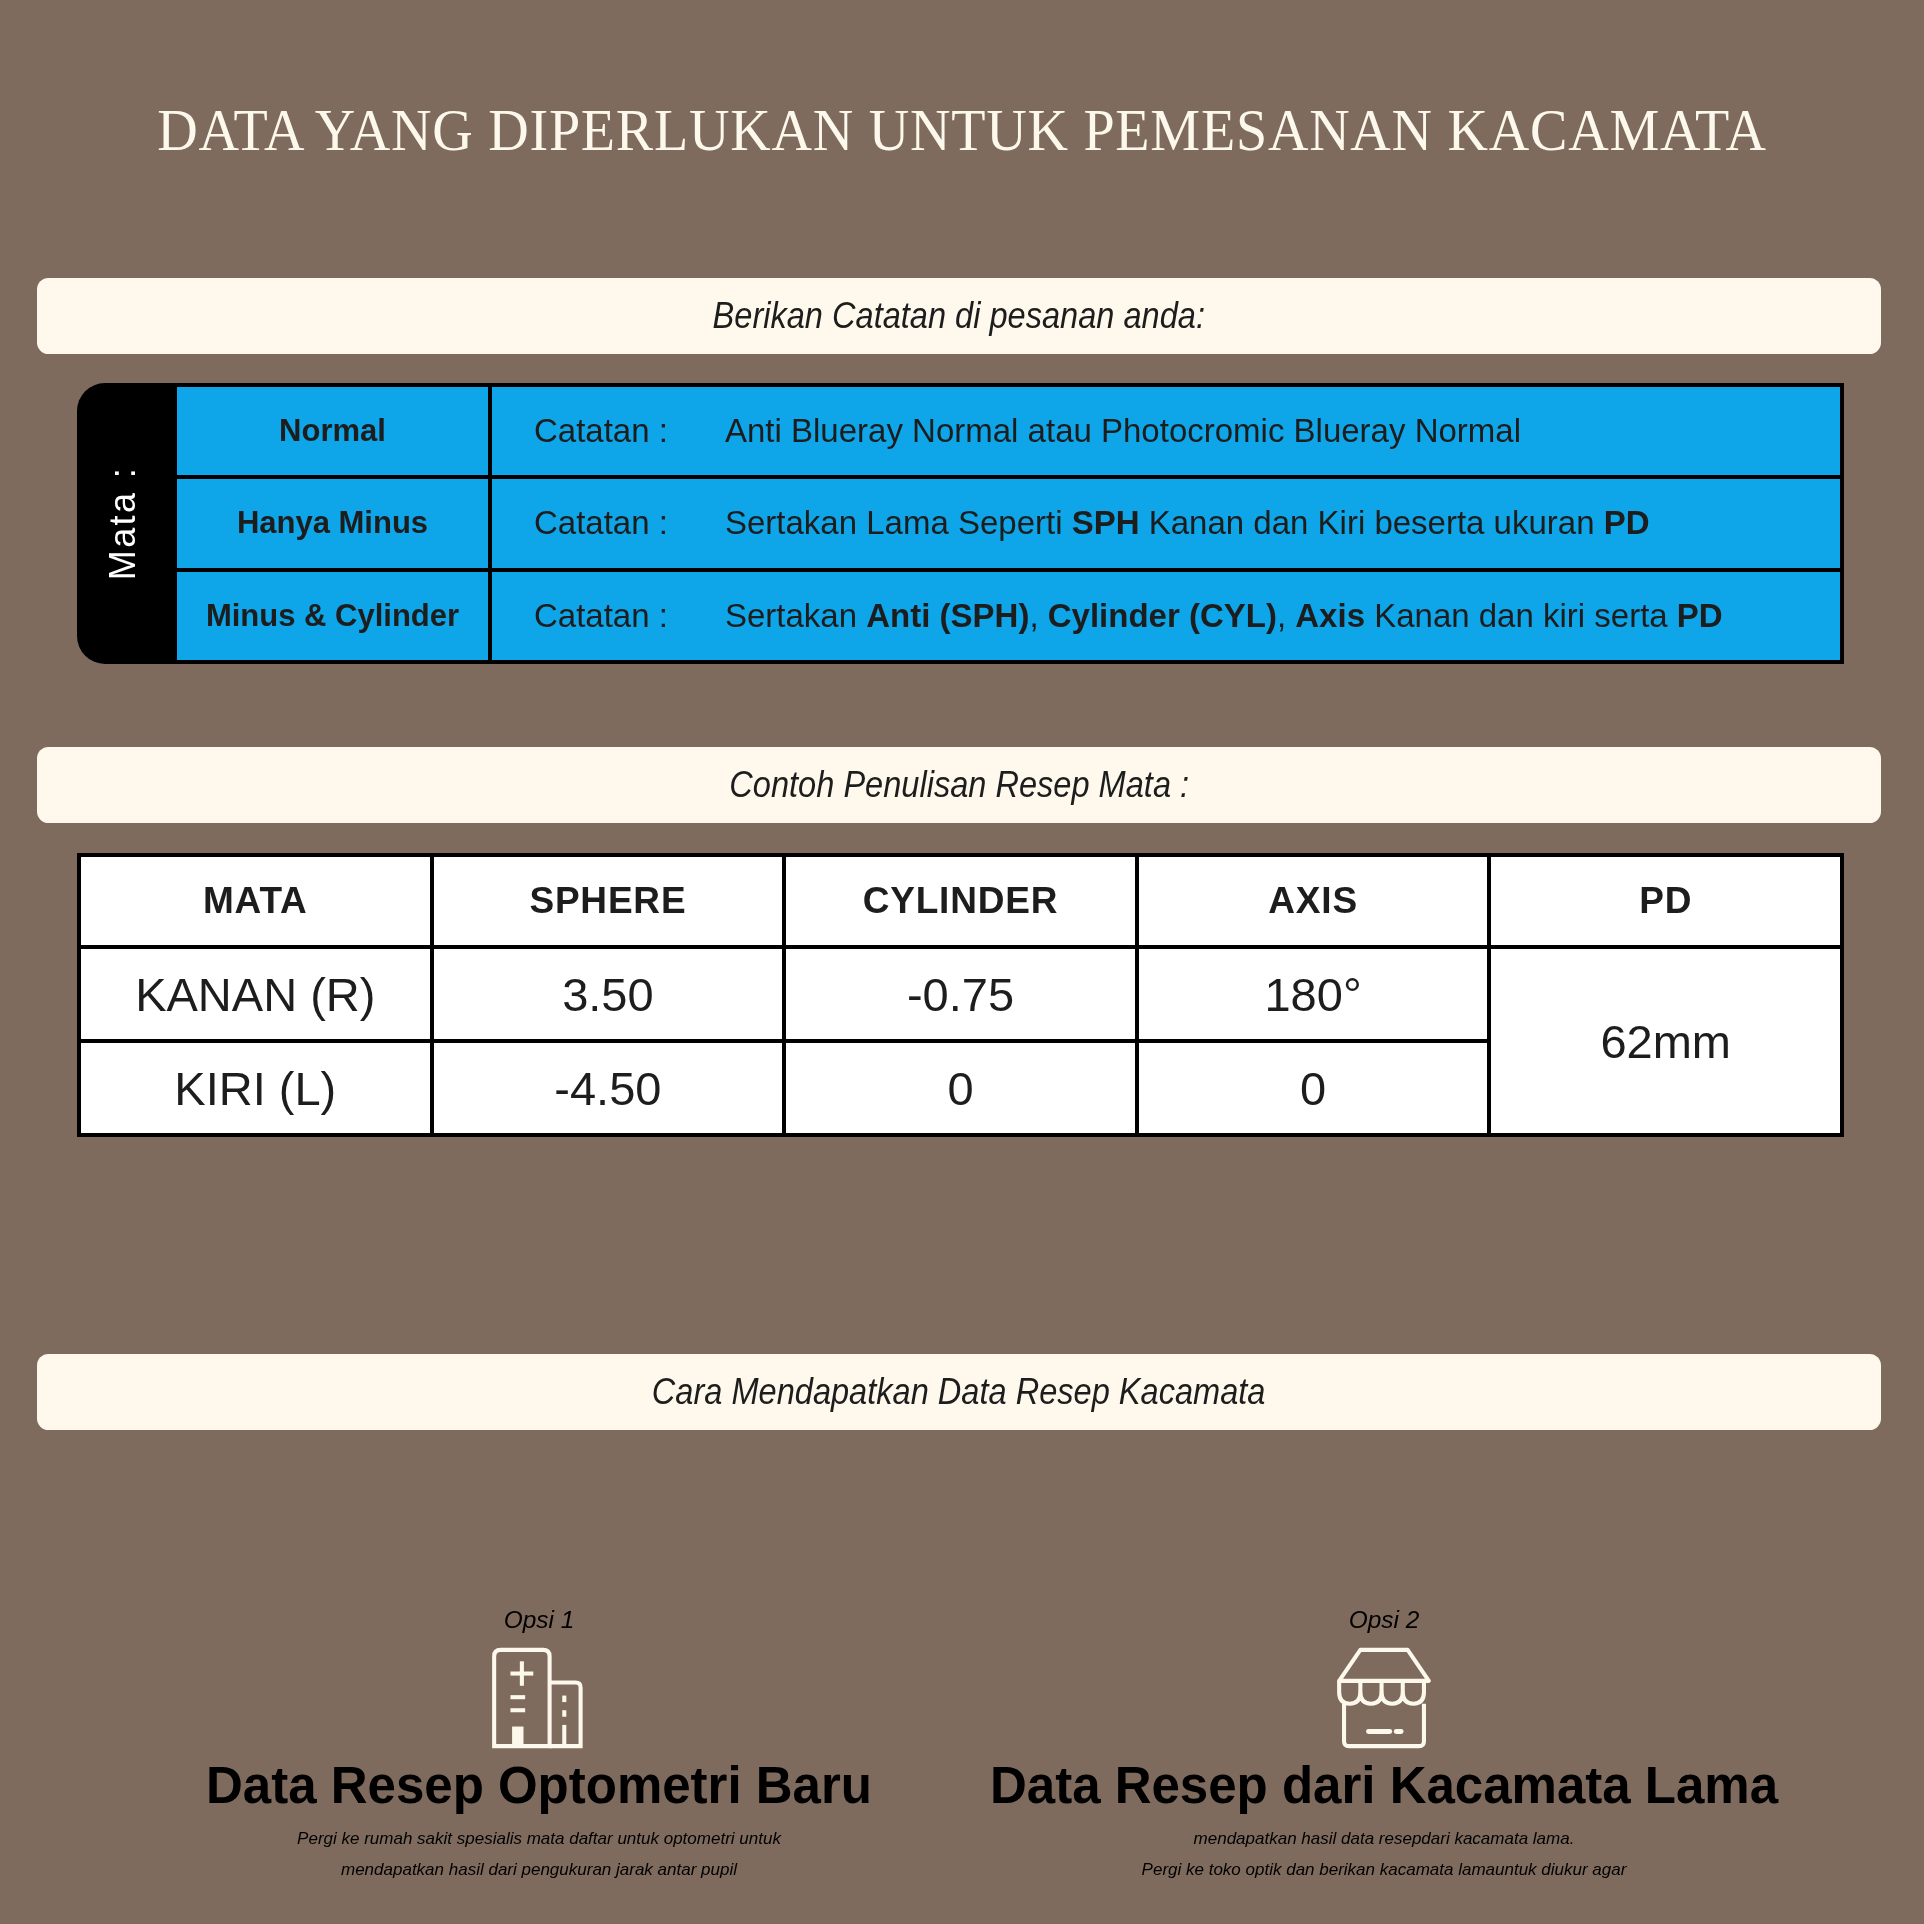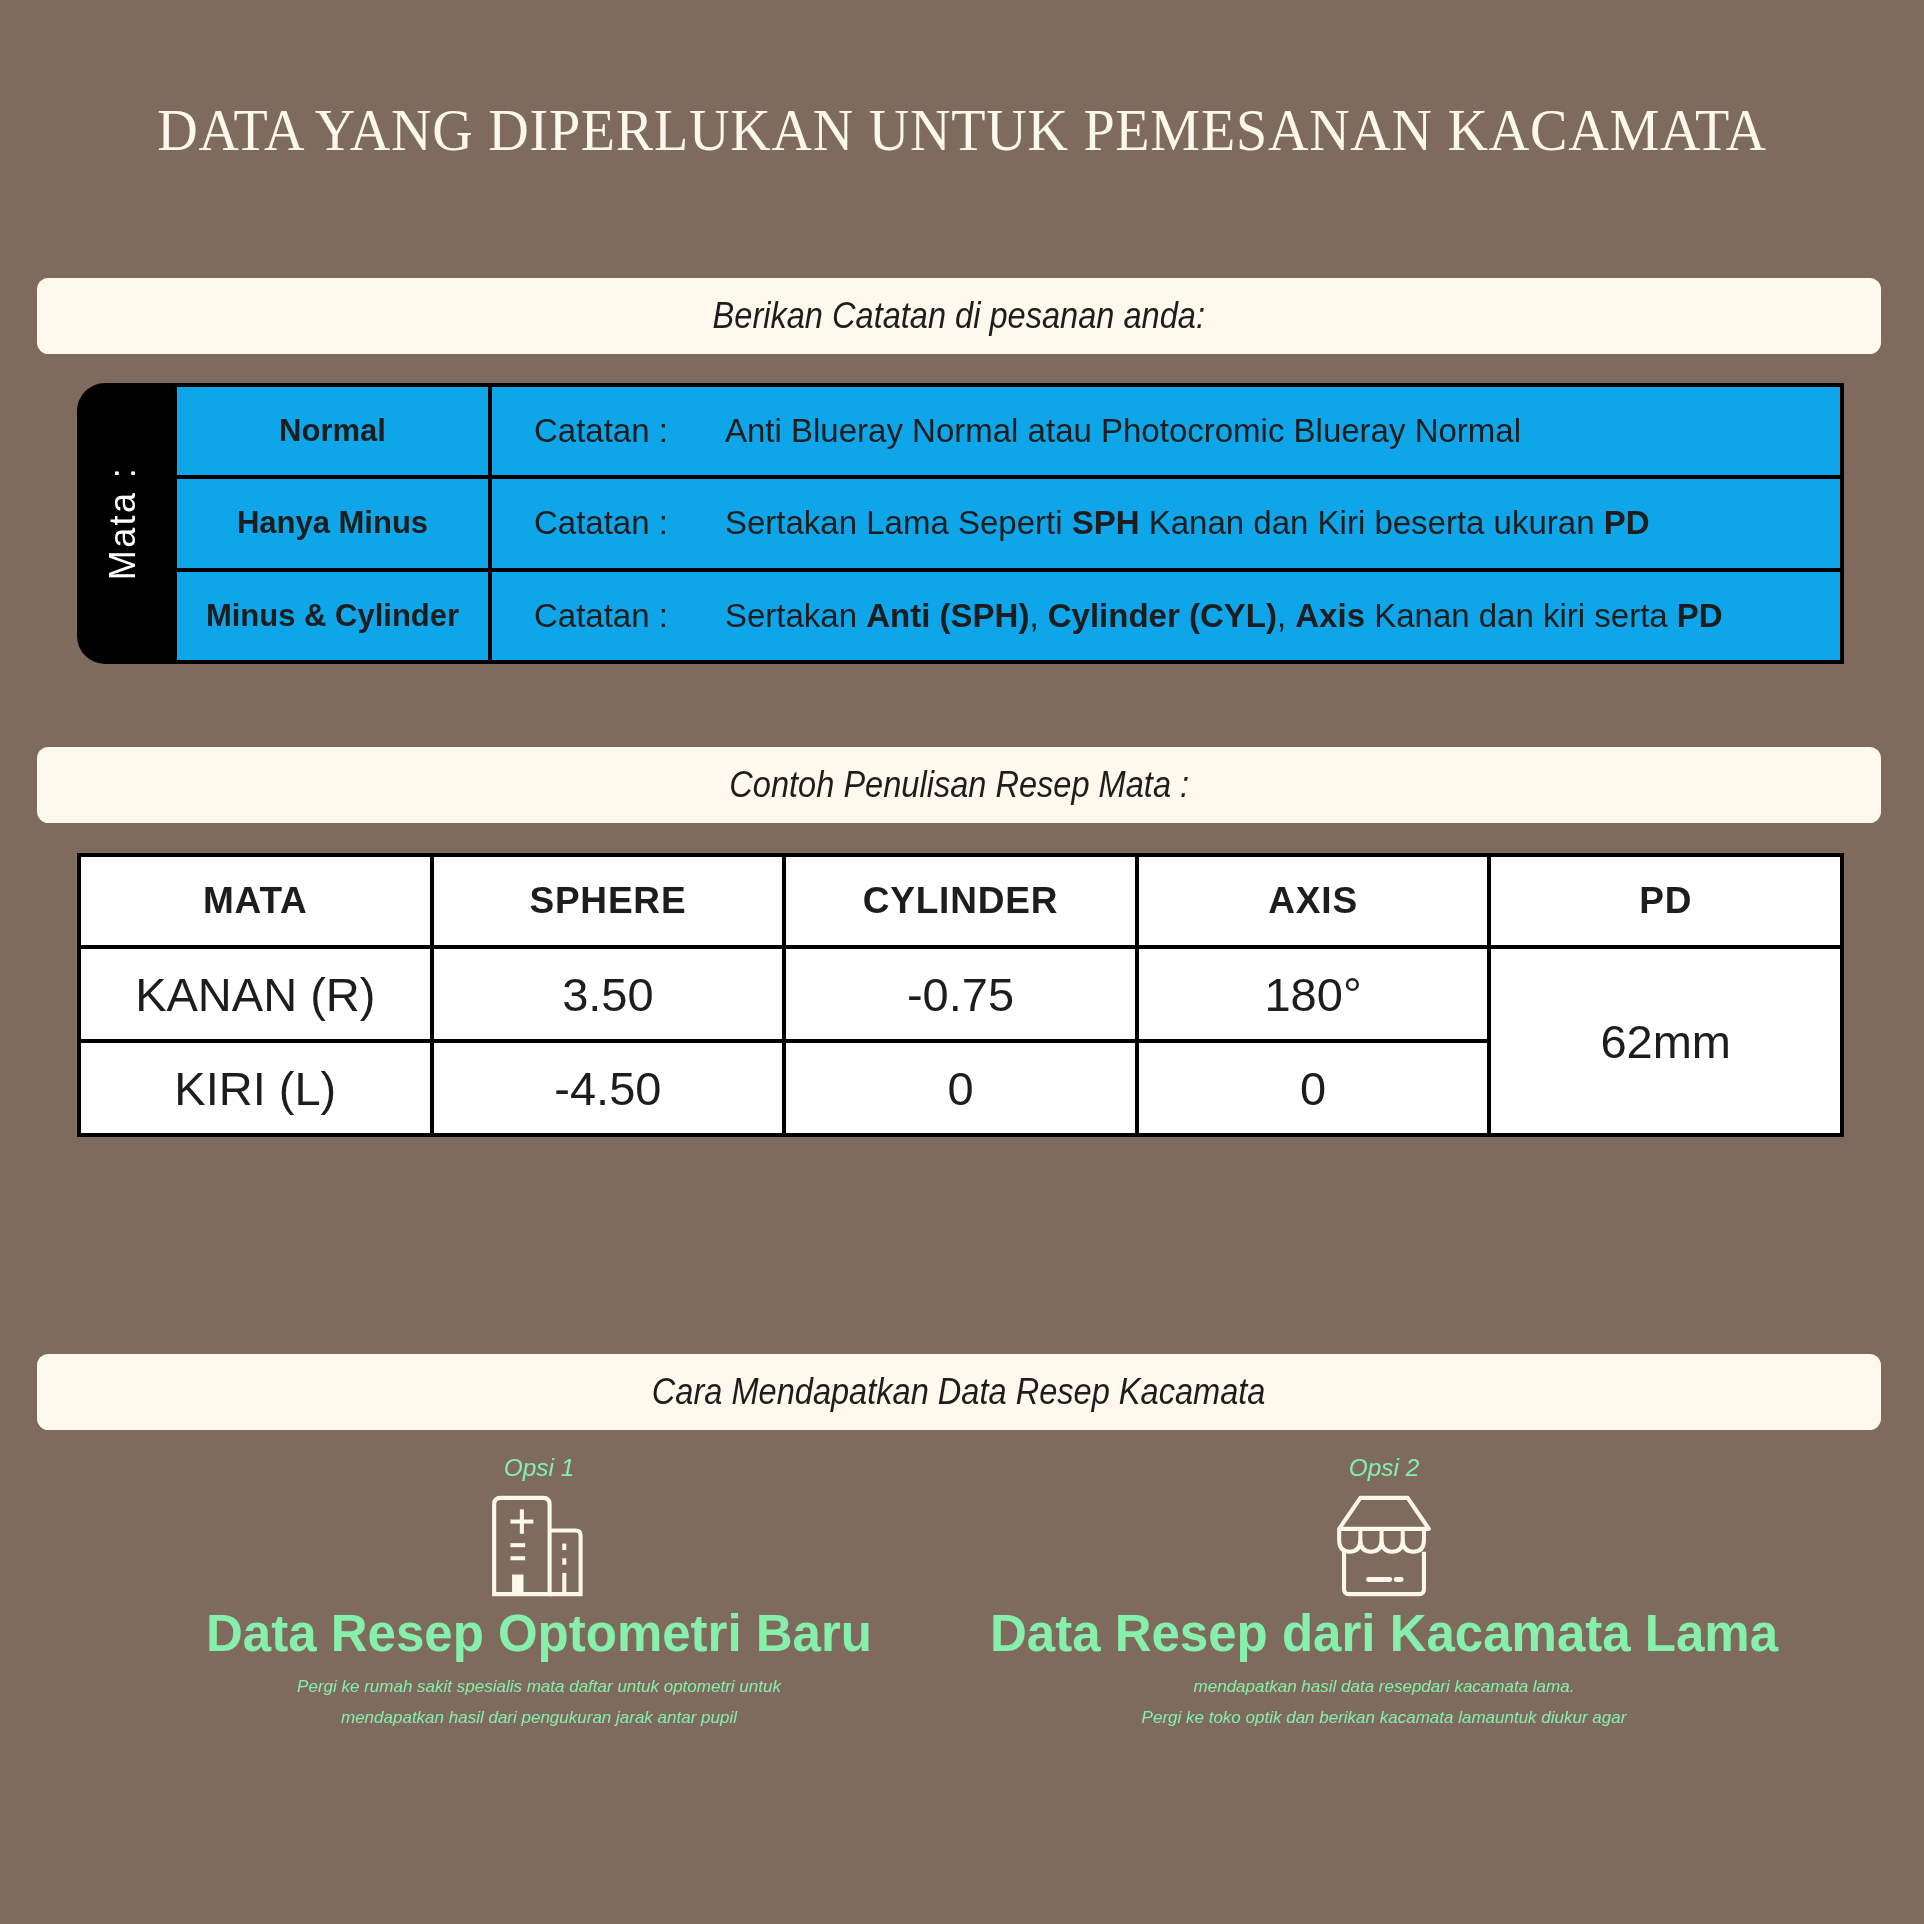--- a/index.html
+++ b/index.html
@@ -40,21 +40,21 @@
   .notes .prefix { display:inline-block; width:191px; }
   
   .rx {
     position:absolute; left:77px; top:853px; width:1767px; height:277px;
     border-collapse:collapse; background:#fff; table-layout:fixed;
   }
   .rx th, .rx td { border:4.1px solid #000; text-align:center; color:#1d1d1d; }
   .rx th { font-size:37px; font-weight:bold; height:86px; letter-spacing:0.8px; }
   .rx td { font-size:47px; height:88px; }
   
-  .option { position:absolute; top:1454px; width:814px; text-align:center; color:#86efac; }
+  .option { position:absolute; top:1606px; width:814px; text-align:center; color:#000000; }
   .opsi { font-style:italic; font-size:24.4px; }
   .icon { margin:11.4px auto 0; width:106px; height:106px; display:block; }
   .opt-title { font-weight:bold; font-size:51px; margin-top:4.9px; }
   .opt-desc { font-style:italic; font-size:17px; line-height:31px; margin-top:8.1px; }
 </style>
 </head>
 <body>
 
 <div class="title">DATA YANG DIPERLUKAN UNTUK PEMESANAN KACAMATA</div>
 

